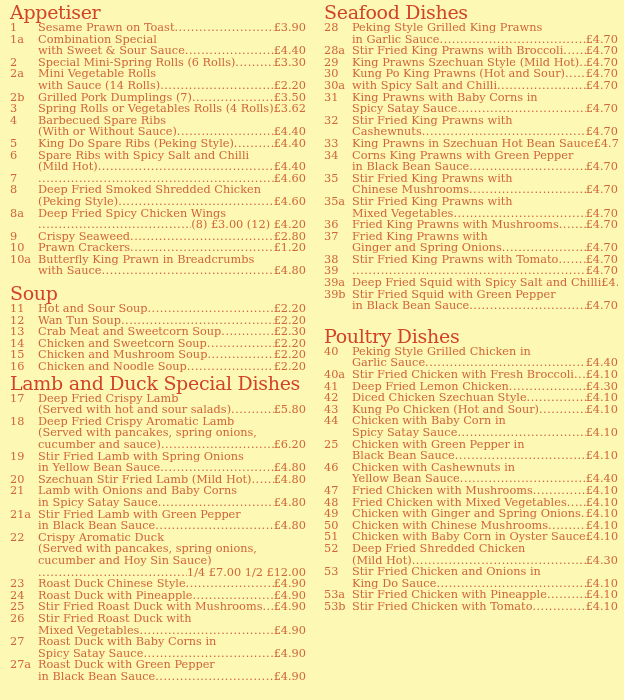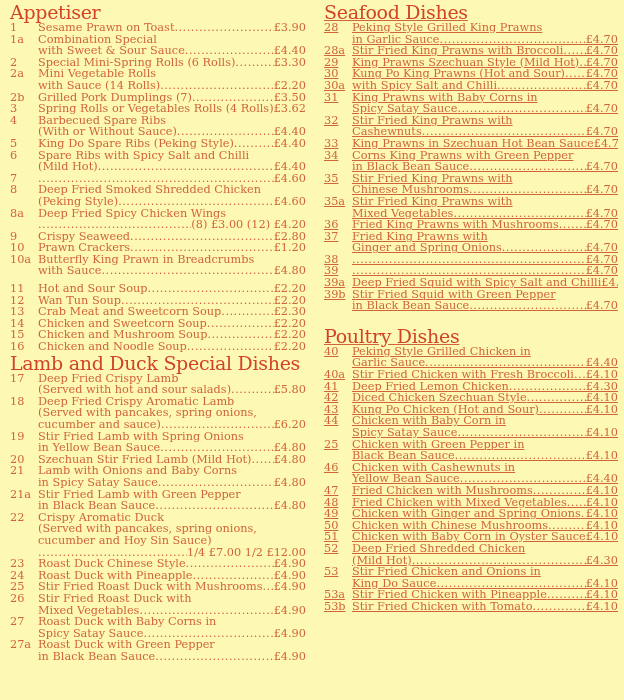--- a/index.html
+++ b/index.html
@@ -5,21 +5,21 @@
   html, body { margin:0; padding:0; }
   body {
     width:624px; height:700px; overflow:hidden;
     background:#fdf8b4;
     font-family:"DejaVu Serif", serif;
     color:#d0653a;
   }
   .page { display:flex; width:624px; height:700px; }
   .col { width:312px; box-sizing:border-box; }
   .col.left { padding:2px 6px 0 10px; }
-  .col.right { padding:2px 6px 0 12px;text-decoration:underline; }
+  .col.right { padding:2px 6px 0 12px; }
   .section-title {
     font-family:"DejaVu Serif", serif;
     font-size:19px; color:#d2432a; line-height:20px;
     margin:0 0 0 0; font-weight:normal; letter-spacing:-0.3px;
   }
   .item { display:flex; font-size:11.3px; line-height:11.6px; }
   .num { width:28px; flex:0 0 28px; }
   .body { flex:1; min-width:0; }
   .line { display:flex; white-space:nowrap; overflow:hidden; }
   .line .txt { flex:0 0 auto; }
@@ -203,20 +203,21 @@
                 <span class="txt">with Sauce</span>
                 <span class="dots"></span>
                 <span class="price">£4.80</span>
               </div>
             </div>
           </div>
         </div>
     </div>
     <div class="gap"></div>
     <div class="section">
+      <div class="section-title">Soup</div>
       <div class="items">
           <div class="item">
             <span class="num">11</span>
             <div class="body">
               <div class="line">
                 <span class="txt">Hot and Sour Soup</span>
                 <span class="dots"></span>
                 <span class="price">£2.20</span>
               </div>
             </div>
@@ -597,20 +598,21 @@
                 <span class="txt">Ginger and Spring Onions</span>
                 <span class="dots"></span>
                 <span class="price">£4.70</span>
               </div>
             </div>
           </div>
           <div class="item">
             <span class="num">38</span>
             <div class="body">
               <div class="line">
+                <span class="txt">Stir Fried King Prawns with Tomato</span>
                 <span class="dots"></span>
                 <span class="price">£4.70</span>
               </div>
             </div>
           </div>
           <div class="item">
             <span class="num">39</span>
             <div class="body">
               <div class="line">
                 <span class="dots"></span>

